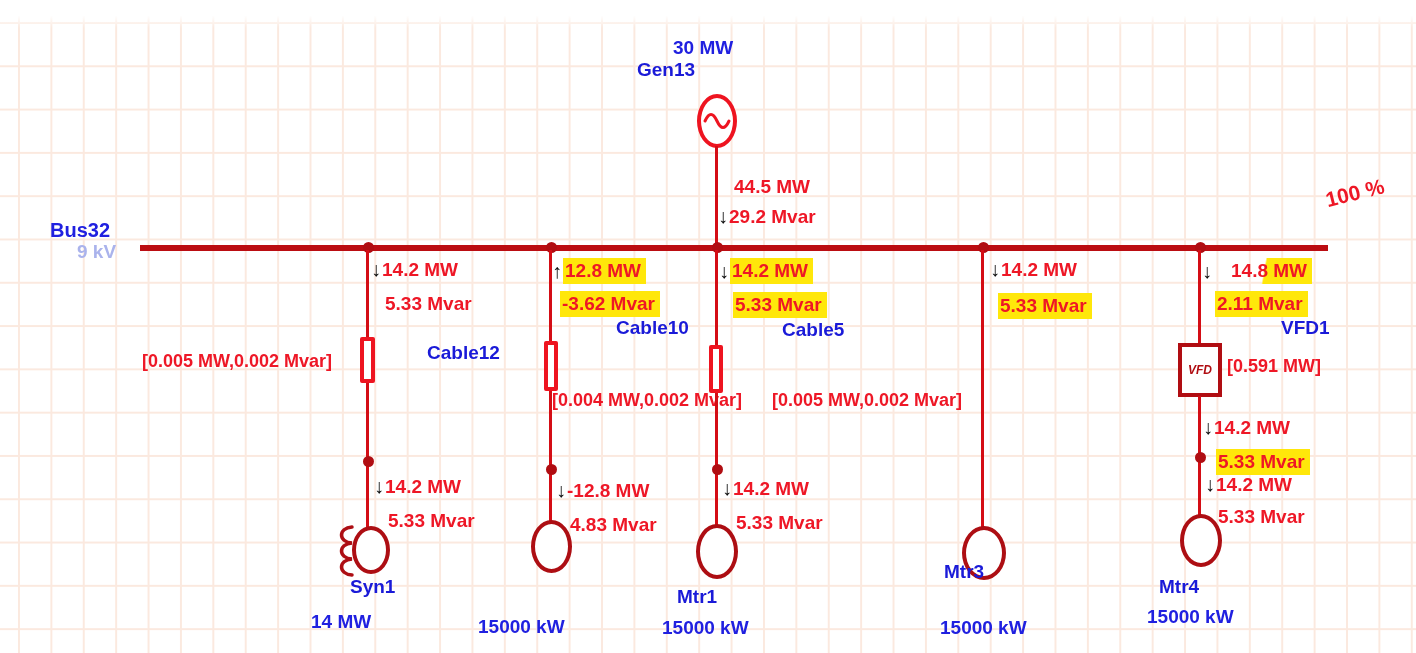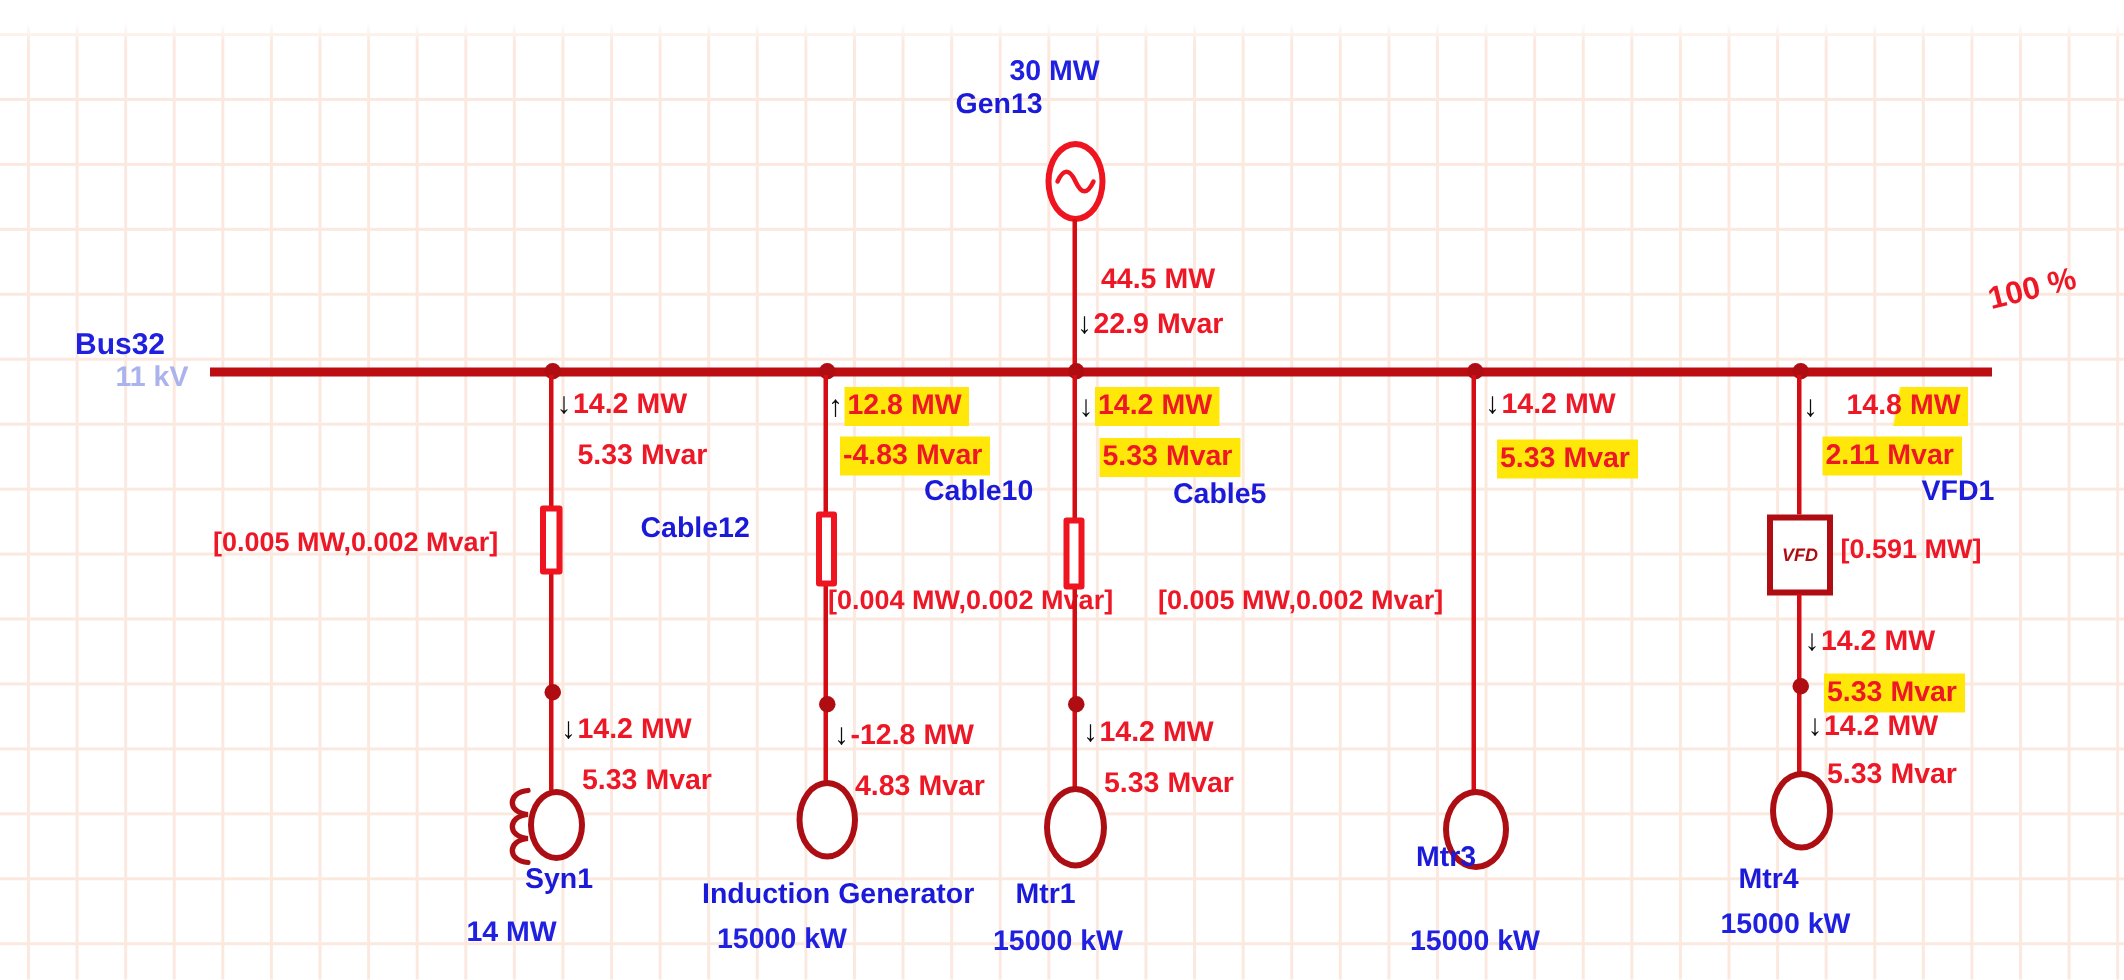--- a/index.html
+++ b/index.html
@@ -39,37 +39,37 @@
     transform:rotate(-14deg);transform-origin:left bottom;}
 </style>
 </head>
 <body>
 
 <div class="canvas">
   <div class="topfade"></div>
 
   <div class="busline" style="left:140px;top:245px;width:1188px;"></div>
   <div class="busname" style="left:50px;top:219px;">Bus32</div>
-  <div class="buskv" style="left:77px;top:241px;">11 kV</div>
+  <div class="buskv" style="left:77px;top:241px;">9 kV</div>
   <div class="percent" style="left:1329px;top:188px;">100 %</div>
 
   <div class="blue center" style="left:673px;top:37px;width:90px;color:#2020e0;">30 MW</div>
   <div class="blue center" style="left:637px;top:59px;width:90px;">Gen13</div>
   <div class="gencircle" style="left:697px;top:94px;width:32px;height:46px;">
     <svg width="28" height="18" viewBox="0 0 28 18">
       <path d="M2 9 q 6 -13 12 0 q 6 13 12 0" fill="none" stroke="#ee1420" stroke-width="3" stroke-linecap="round"></path>
     </svg>
   </div>
   <div class="vline" style="left:715px;top:146px;height:101px;"></div>
   <div class="flow" style="left:734px;top:175px;">
       <span>44.5 MW</span>
     </div>
   <div class="flow" style="left:718px;top:205px;">
       <span class="arr">↓</span>
-      <span>22.9 Mvar</span>
+      <span>29.2 Mvar</span>
     </div>
 
   <div class="dot" style="left:363px;top:242px;"></div>
   <div class="dot" style="left:546px;top:242px;"></div>
   <div class="dot" style="left:712px;top:242px;"></div>
   <div class="dot" style="left:978px;top:242px;"></div>
   <div class="dot" style="left:1195px;top:242px;"></div>
 
   <div class="vline" style="left:366px;top:250px;height:277px;"></div>
   <div class="flow" style="left:371px;top:258px;">
@@ -96,35 +96,34 @@
   <div class="machine" style="left:352px;top:526px;width:30px;height:40px;"></div>
   <div class="blue center" style="left:350px;top:576px;width:80px;">Syn1</div>
   <div class="blue center" style="left:311px;top:611px;width:80px;color:#2020e0;">14 MW</div>
 
   <div class="vline" style="left:549px;top:250px;height:271px;"></div>
   <div class="flow" style="left:552px;top:258px;">
       <span class="arr">↑</span>
       <span class="hl">12.8 MW</span>
     </div>
   <div class="flow" style="left:560px;top:291px;">
-      <span class="hl">-4.83 Mvar</span>
+      <span class="hl">-3.62 Mvar</span>
     </div>
   <div class="blue" style="left:616px;top:317px;">Cable10</div>
   <div class="cable" style="left:544px;top:341px;width:6px;height:42px;"></div>
   <div class="loss" style="left:552px;top:390px;">[0.004 MW,0.002 Mvar]</div>
   <div class="dot" style="left:546px;top:464px;"></div>
   <div class="flow" style="left:556px;top:479px;">
       <span class="arr">↓</span>
       <span>-12.8 MW</span>
     </div>
   <div class="flow" style="left:570px;top:513px;">
       <span>4.83 Mvar</span>
     </div>
   <div class="machine" style="left:531px;top:520px;width:33px;height:45px;"></div>
-  <div class="blue center" style="left:468px;top:586px;width:180px;">Induction Generator</div>
   <div class="blue center" style="left:478px;top:616px;width:160px;color:#2020e0;">15000 kW</div>
 
   <div class="vline" style="left:715px;top:250px;height:275px;"></div>
   <div class="flow" style="left:719px;top:258px;">
       <span class="arr">↓</span>
       <span class="hl">14.2 MW</span>
     </div>
   <div class="flow" style="left:733px;top:292px;">
       <span class="hl">5.33 Mvar</span>
     </div>

